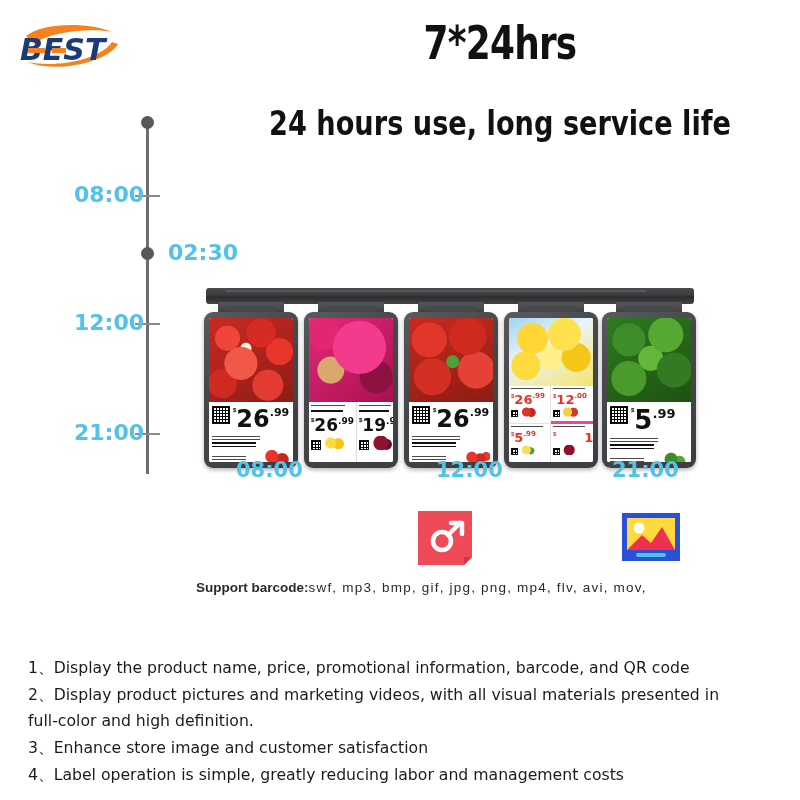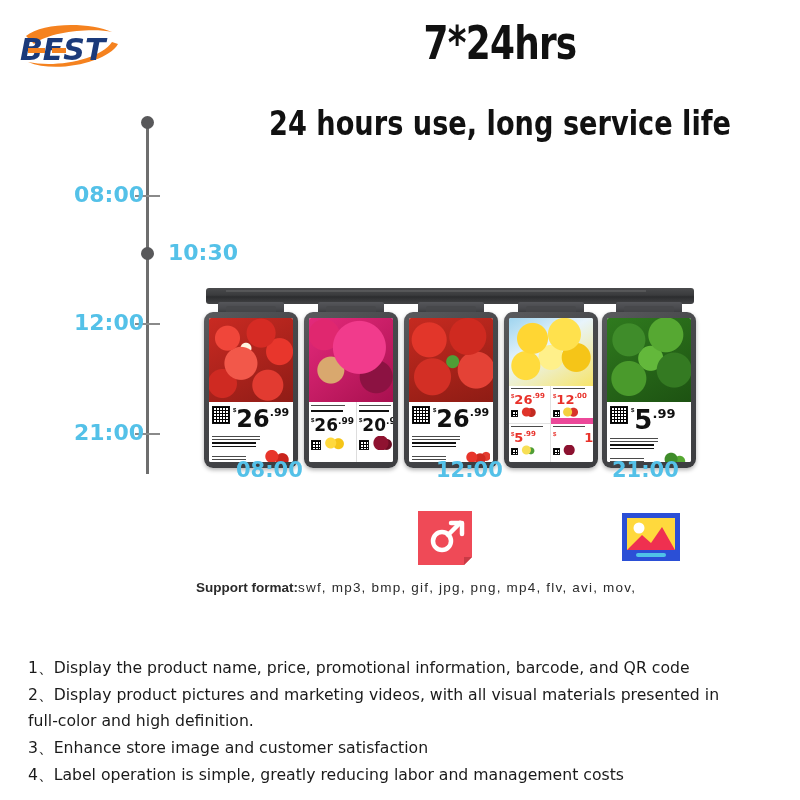--- a/index.html
+++ b/index.html
@@ -204,21 +204,21 @@
   <div class="subtitle">24 hours use, long service life</div>
 
   <div class="timeline">
     <div class="tl-line"></div>
     <div class="tl-dot top"></div>
     <div class="tl-dot mid"></div>
 
     <div class="tl-tick" style="top:85px"></div>
     <div class="tl-label left" style="top:72px">08:00</div>
 
-    <div class="tl-label right" style="top:130px">10:30</div>
+    <div class="tl-label right" style="top:130px">02:30</div>
 
     <div class="tl-tick" style="top:213px"></div>
     <div class="tl-label left" style="top:200px">12:00</div>
 
     <div class="tl-tick" style="top:323px"></div>
     <div class="tl-label left" style="top:310px">21:00</div>
   </div>
 
   <div class="rig">
     <div class="rail">
@@ -267,21 +267,21 @@
               <div style="display:flex;gap:2px;align-items:flex-end;margin-top:2px;">
                 <div class="qr" style="width:10px;height:10px;"></div>
                 <div style="width:22px;height:14px;border-radius:3px;background:radial-gradient(circle at 35% 50%,#ffd93d 0 5px,transparent 6px),radial-gradient(circle at 70% 55%,#f5c518 0 5px,transparent 6px);"></div>
               </div>
             </div>
             <div style="flex:1;padding:3px 2px;">
               <div class="microtext" style="width:32px;height:3px;"></div>
               <div class="microtext bold" style="width:30px;height:4px;margin-top:2px;"></div>
               <div style="display:flex;align-items:flex-start;margin-top:3px;">
                 <span class="cur">$</span>
-                <span class="price-big" style="font-size:17px;">20</span>
+                <span class="price-big" style="font-size:17px;">19</span>
                 <span class="price-big" style="font-size:9px;vertical-align:super;">.99</span>
               </div>
               <div style="display:flex;gap:2px;align-items:flex-end;margin-top:2px;">
                 <div class="qr" style="width:10px;height:10px;"></div>
                 <div style="width:22px;height:14px;border-radius:3px;background:radial-gradient(circle at 45% 50%,#8f1230 0 7px,transparent 8px),radial-gradient(circle at 70% 60%,#6d0d24 0 5px,transparent 6px);"></div>
               </div>
             </div>
           </div>
         </div>
       </div>
@@ -325,21 +325,21 @@
                 <span class="cur price-red">$</span>
                 <span class="price-big price-red" style="font-size:13px;">26</span>
                 <span class="price-big price-red" style="font-size:7px;vertical-align:super;">.99</span>
               </div>
               <div style="display:flex;gap:2px;align-items:flex-end;margin-top:1px;">
                 <div class="qr" style="width:7px;height:7px;"></div>
                 <div style="width:16px;height:10px;border-radius:2px;background:radial-gradient(circle at 40% 50%,#e0342a 0 4px,transparent 5px),radial-gradient(circle at 70% 55%,#c22a20 0 4px,transparent 5px);"></div>
               </div>
             </div>
 
-            <div style="width:50%;height:50%;padding:2px;border-bottom:6px solid #ec4899;">
+            <div style="width:50%;height:50%;padding:2px;border-bottom:3px solid #ec4899;">
               <div class="microtext" style="width:32px;height:3px;"></div>
               <div style="display:flex;align-items:flex-start;margin-top:2px;">
                 <span class="cur price-red">$</span>
                 <span class="price-big price-red" style="font-size:13px;">12</span>
                 <span class="price-big price-red" style="font-size:7px;vertical-align:super;">.00</span>
               </div>
               <div style="display:flex;gap:2px;align-items:flex-end;margin-top:1px;">
                 <div class="qr" style="width:7px;height:7px;"></div>
                 <div style="width:16px;height:10px;border-radius:2px;background:radial-gradient(circle at 35% 50%,#f4d03f 0 4px,transparent 5px),radial-gradient(circle at 72% 52%,#d8342a 0 4px,transparent 5px);"></div>
               </div>
@@ -426,21 +426,21 @@
         <rect x="4" y="8" width="58" height="48" fill="#2b4fd6"></rect>
         <rect x="9" y="13" width="48" height="32" fill="#ffd93d"></rect>
         <circle cx="21" cy="23" r="5.5" fill="#fff"></circle>
         <path d="M9 45 L24 30 L33 38 L44 22 L57 45 Z" fill="#ef3050"></path>
         <rect x="18" y="48" width="30" height="4" rx="2" fill="#4fc3e8"></rect>
       </svg>
     </div>
   </div>
 
   <div class="support">
-    <b>Support format:</b><span class="sp">swf,  mp3,  bmp,  gif,  jpg,  png,  mp4,  flv,  avi,  mov,</span>
+    <b>Support barcode:</b><span class="sp">swf,  mp3,  bmp,  gif,  jpg,  png,  mp4,  flv,  avi,  mov,</span>
   </div>
 
   <div class="features">
     <div>1、Display the product name, price, promotional information, barcode, and QR code</div>
     <div>2、Display product pictures and marketing videos, with all visual materials presented in full-color and high definition.</div>
     <div>3、Enhance store image and customer satisfaction</div>
     <div>4、Label operation is simple, greatly reducing labor and management costs</div>
   </div>
 
 </div>

